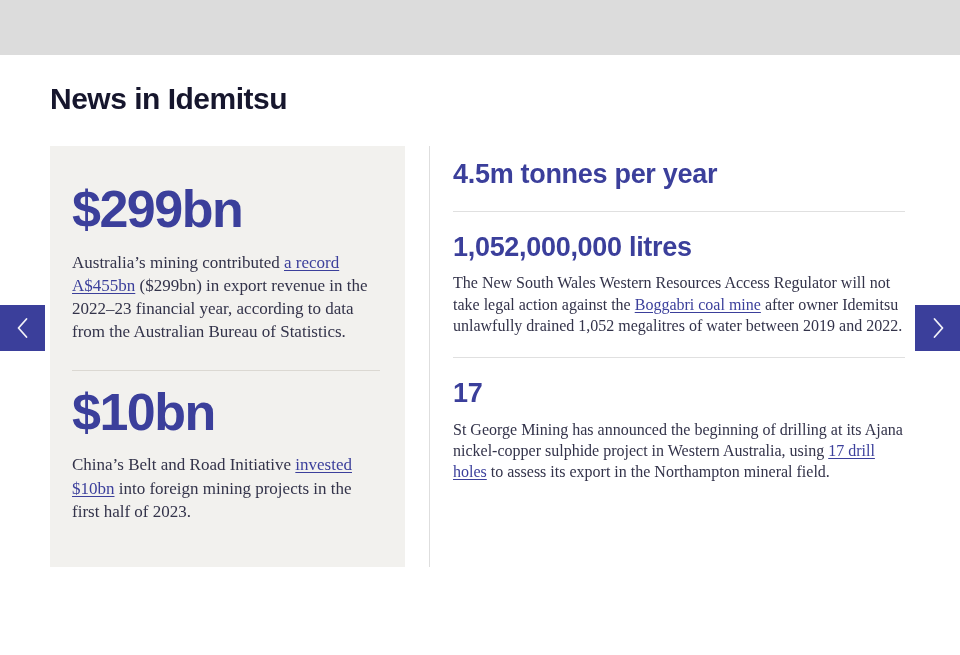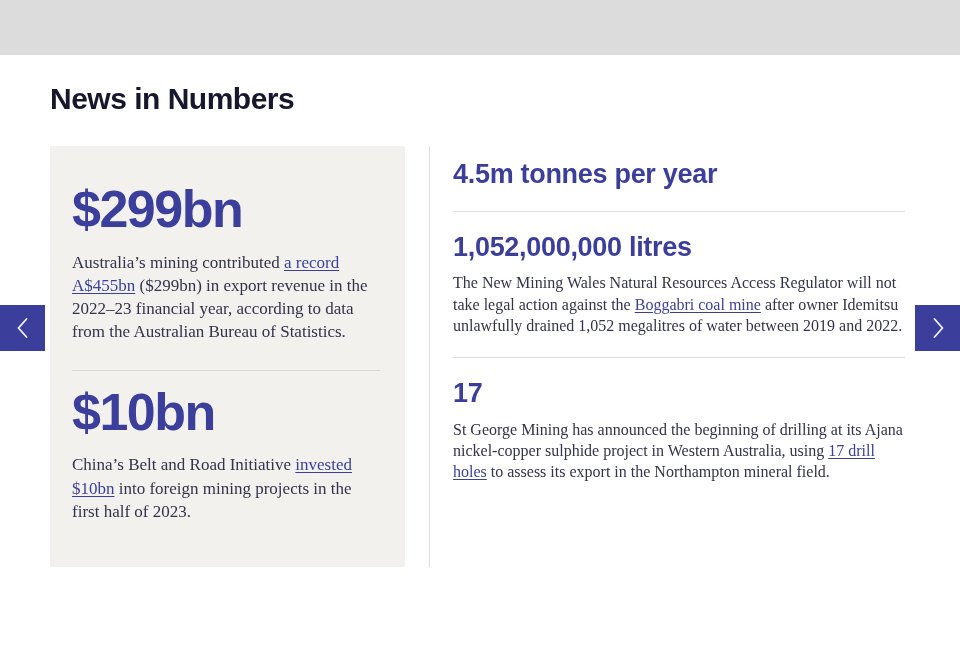--- a/index.html
+++ b/index.html
@@ -114,21 +114,21 @@
   }
   .nav-arrow.left{left:0;}
   .nav-arrow.right{right:0;}
   .nav-arrow svg{display:block;}
 </style>
 </head>
 <body>
 
 <div class="top-bar"></div>
 
-<h1 class="section-title">News in Numbers</h1>
+<h1 class="section-title">News in Idemitsu</h1>
 
 <button class="nav-arrow left" aria-label="Previous">
   <svg width="24" height="30" viewBox="0 0 24 30">
     <polyline points="15.5,6 7.5,15 15.5,24" fill="none" stroke="#f2f2f8" stroke-width="1.8" stroke-linecap="round" stroke-linejoin="round"></polyline>
   </svg>
 </button>
 
 <button class="nav-arrow right" aria-label="Next">
   <svg width="24" height="30" viewBox="0 0 24 30">
     <polyline points="8.5,6 16.5,15 8.5,24" fill="none" stroke="#f2f2f8" stroke-width="1.8" stroke-linecap="round" stroke-linejoin="round"></polyline>
@@ -149,21 +149,21 @@
     </div>
   </div>
 
   <div class="right-col">
     <div class="news-item">
       <div class="news-item-value">4.5m tonnes per year</div>
     </div>
     <hr class="item-divider">
     <div class="news-item">
       <div class="news-item-value">1,052,000,000 litres</div>
-      <p class="news-item-body"><span>The New Mining Wales Natural Resources Access Regulator will not take legal action against the </span><a class="inline-link" href="#">Boggabri coal mine</a><span> after owner Idemitsu unlawfully drained 1,052 megalitres of water between 2019 and 2022.</span></p>
+      <p class="news-item-body"><span>The New South Wales Western Resources Access Regulator will not take legal action against the </span><a class="inline-link" href="#">Boggabri coal mine</a><span> after owner Idemitsu unlawfully drained 1,052 megalitres of water between 2019 and 2022.</span></p>
     </div>
     <hr class="item-divider">
     <div class="news-item">
       <div class="news-item-value">17</div>
       <p class="news-item-body"><span>St George Mining has announced the beginning of drilling at its Ajana nickel-copper sulphide project in Western Australia, using </span><a class="inline-link" href="#">17 drill holes</a><span> to assess its export in the Northampton mineral field.</span></p>
     </div>
   </div>
 
 </div>
 

